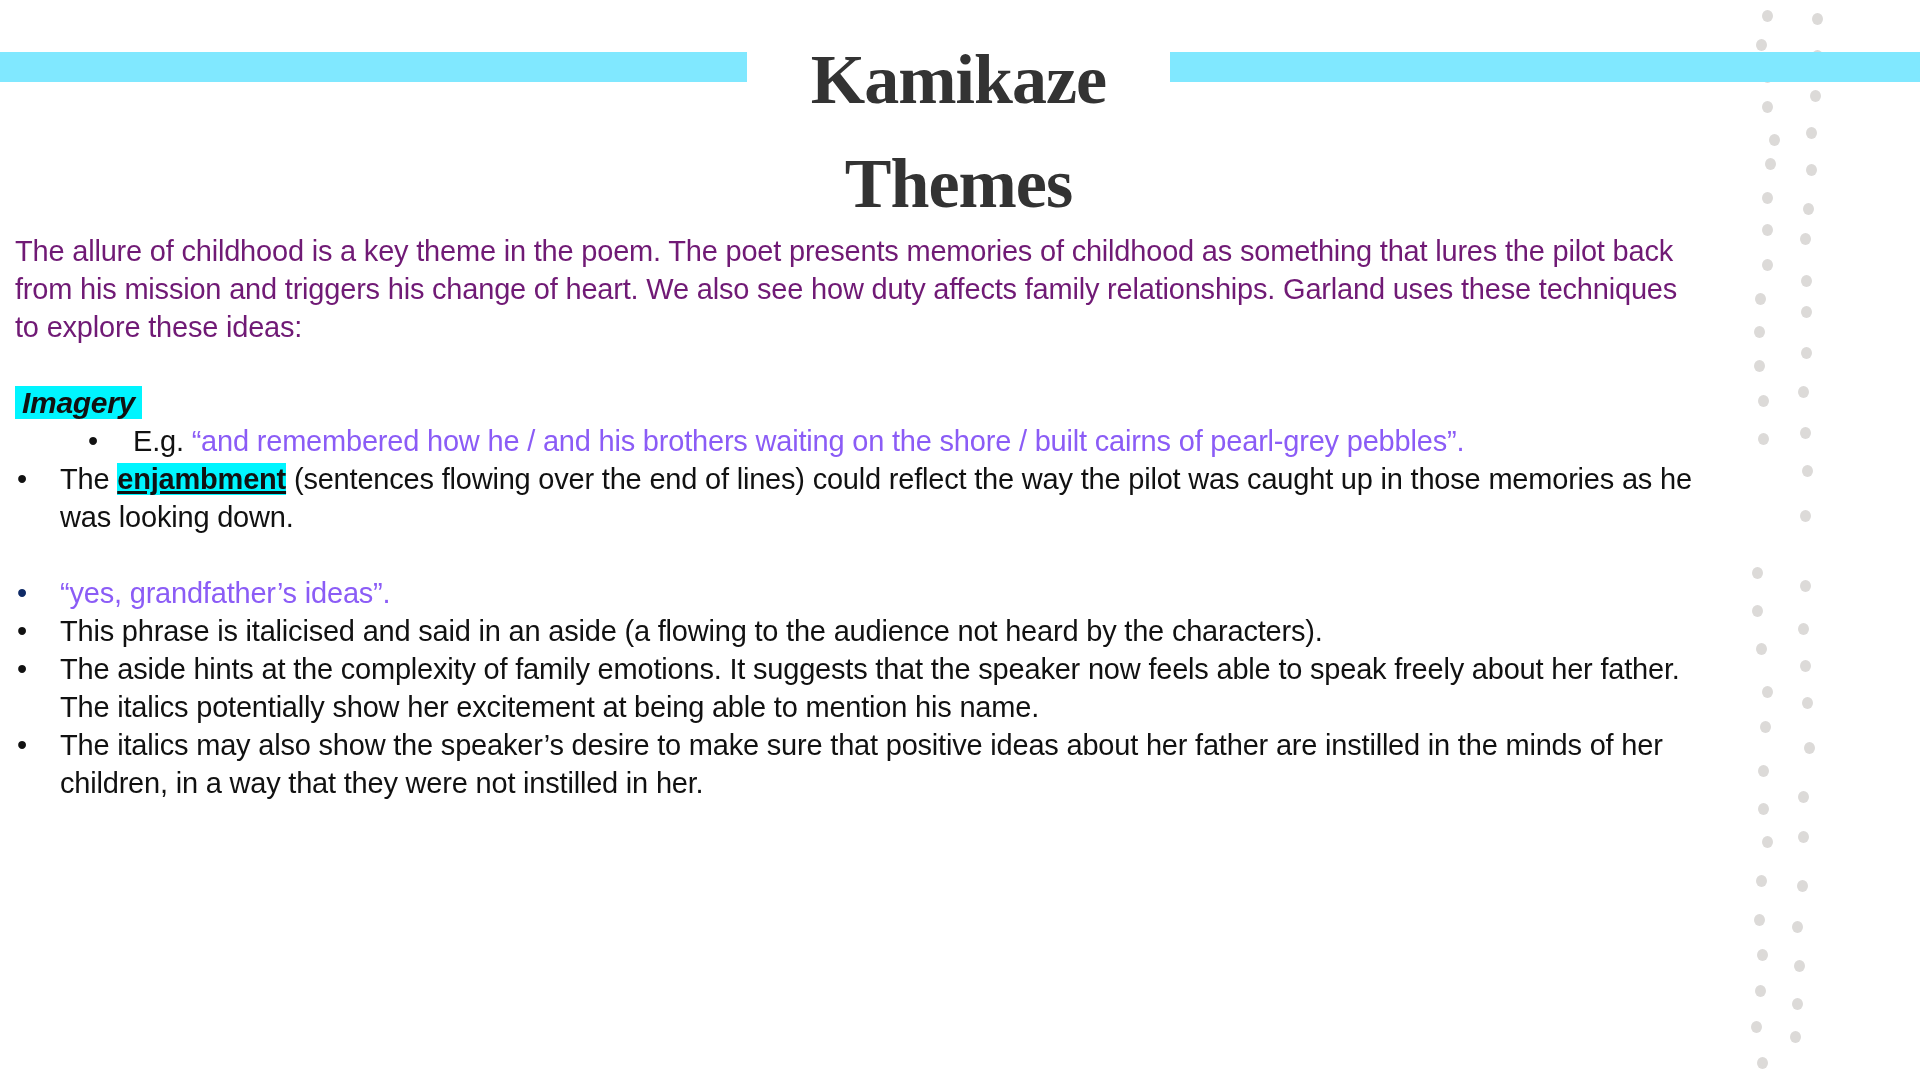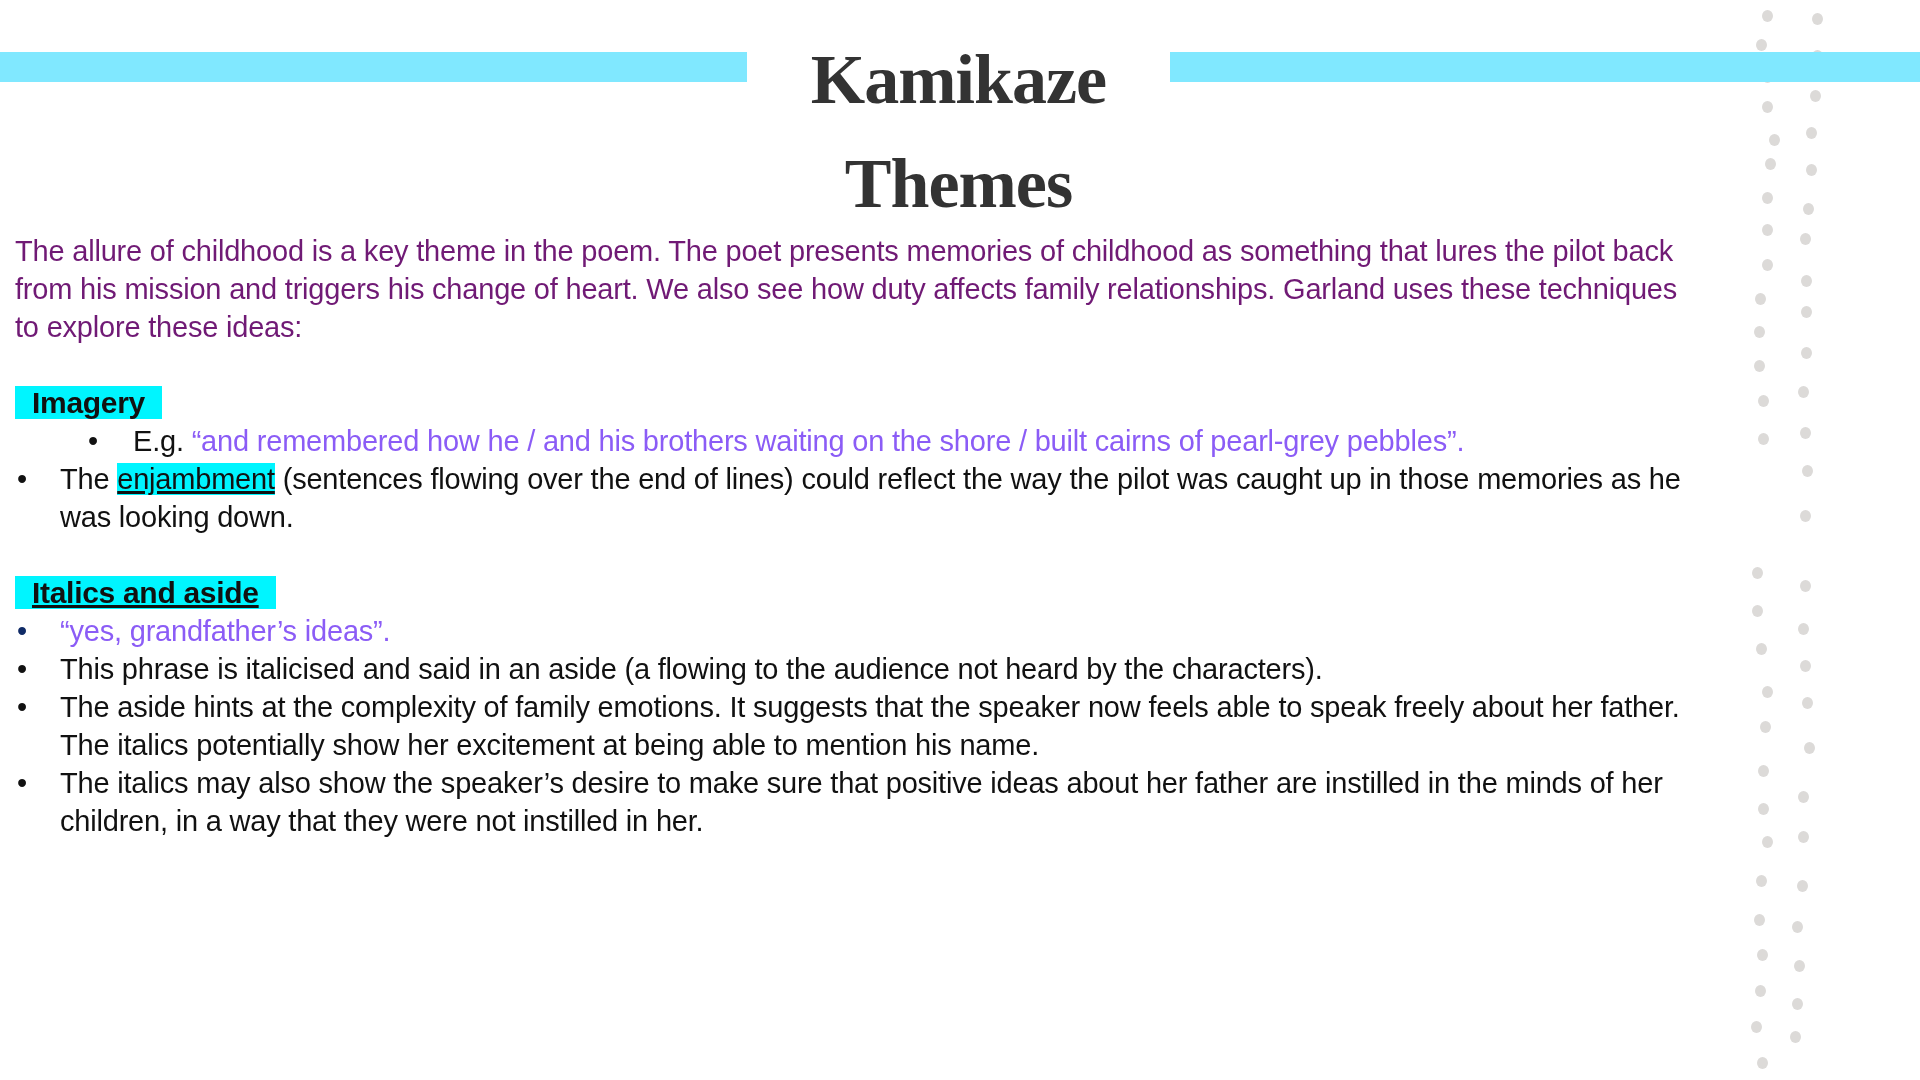--- a/index.html
+++ b/index.html
@@ -22,30 +22,30 @@
   .dots { position: absolute; left: 1740px; top: 0; width: 120px; height: 1080px; z-index: 1; }
   .dot { position: absolute; width: 11px; height: 12px; border-radius: 50%; background: #dcdad8; }
 
   .content { position: absolute; left: 15px; top: 232px; width: 1690px; }
   .h4 { font-weight: bold; font-size: 35px; line-height: 48px; color: #111; letter-spacing: -0.3px; }
   .h4 .num { display: inline-block; width: 61px; }
   .para { font-size: 29px; line-height: 38px; color: #701a75; width: 1680px; letter-spacing: -0.2px; }
   .gap { height: 38px; }
   .hl { background: #00f5ff; font-weight: bold; }
   .section-title { font-size: 30px; line-height: 38px; font-weight: bold; letter-spacing: -0.3px; }
-  .section-title .hl { padding: 0 17px; }
+  .section-title .hl { padding: 0 7px; font-style: italic; }
   .u { text-decoration: underline; text-decoration-thickness: 3px; }
   .list { margin: 0; padding: 0; list-style: none; }
   .li { position: relative; padding-left: 45px; font-size: 29px; line-height: 38px; letter-spacing: -0.2px; }
   .li::before { content: "\2022"; position: absolute; left: 2px; top: 0; }
   .li.navy::before { color: #0f2a66; }
   .li.sub { padding-left: 118px; }
   .li.sub::before { left: 73px; }
   .navy { color: #8b5cf6; font-weight: normal; }
-  .term { background: #00f5ff; font-weight: normal; text-decoration: underline; text-decoration-thickness: 3px; }
+  .term { background: #00f5ff; font-weight: bold; text-decoration: underline; text-decoration-thickness: 3px; }
 </style>
 </head>
 <body>
 
 <div class="bar left"></div>
 <div class="bar right"></div>
 
 <div class="title">
   <div>Kamikaze</div>
   <div>Themes</div>
@@ -116,22 +116,19 @@
   <div class="section-title">
     <span class="hl">Imagery</span>
   </div>
   <ul class="list">
     <li class="li sub"><span>E.g. </span><span class="navy">“and remembered how he / and his brothers waiting on the shore / built cairns of pearl-grey pebbles”.</span></li>
     <li class="li"><span>The </span><span class="term">enjambment</span><span> (sentences flowing over the end of lines) could reflect the way the pilot was caught up in those memories as he was looking down.</span></li>
   </ul>
 
   <div class="gap"></div>
 
-  <div class="section-title">
-    <span class="hl u">Italics and aside</span>
-  </div>
   <ul class="list">
     <li class="li navy">“yes, grandfather’s ideas”.</li>
     <li class="li">This phrase is italicised and said in an aside (a flowing to the audience not heard by the characters).</li>
     <li class="li">The aside hints at the complexity of family emotions. It suggests that the speaker now feels able to speak freely about her father. The italics potentially show her excitement at being able to mention his name.</li>
     <li class="li">The italics may also show the speaker’s desire to make sure that positive ideas about her father are instilled in the minds of her children, in a way that they were not instilled in her.</li>
   </ul>
 </div>
 
 </body></html>

